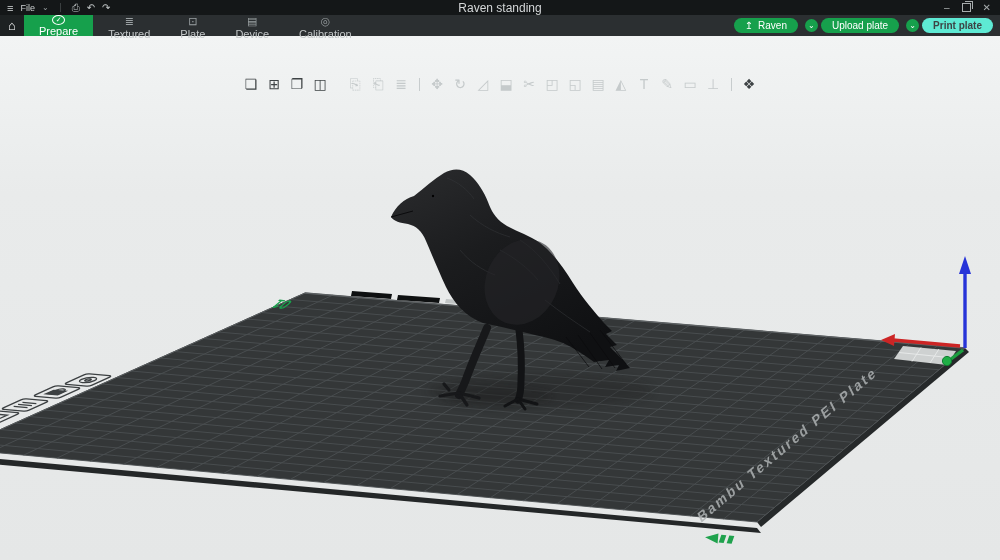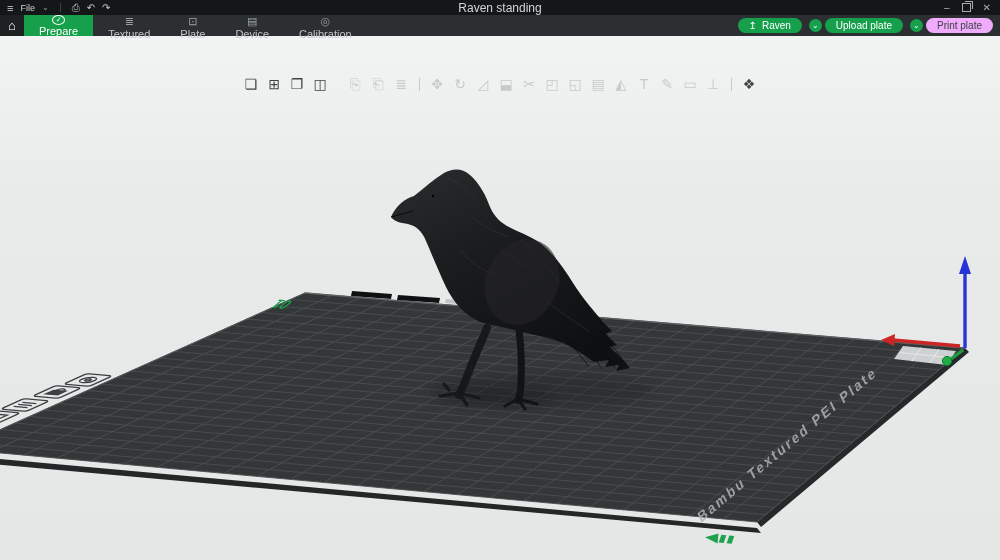--- a/index.html
+++ b/index.html
@@ -23,21 +23,21 @@
   .tab.active{background:#16a04c;color:#fff;}
   .circle-ico{width:11px;height:11px;border:1px solid currentColor;border-radius:50%;
     display:inline-flex;align-items:center;justify-content:center;font-size:7px;color:#fff;}
   .actionbar{margin-left:auto;display:flex;align-items:center;gap:7px;padding-right:7px;}
   .pill{height:15px;border-radius:8px;background:#16a04c;color:#fff;font-size:10px;
     display:flex;align-items:center;padding:0 11px;gap:5px;white-space:nowrap;}
   .pill .up-ico{font-size:10px;}
   .split{display:flex;align-items:center;gap:3px;}
   .chev-circle{width:13px;height:13px;border-radius:50%;background:#16a04c;color:#fff;
     font-size:8px;display:flex;align-items:center;justify-content:center;}
-  .pill.disabled{background:#f0abfc;color:#3d4345;}
+  .pill.disabled{background:#5eead4;color:#3d4345;font-weight:bold;}
   .viewport{position:absolute;left:0;top:36px;width:1000px;height:524px;
     background:linear-gradient(#f2f4f4 0%,#e9ebeb 30%,#e5e7e7 100%);}
   .toolbar{position:absolute;left:0;top:38px;width:1000px;height:20px;display:flex;
     align-items:center;justify-content:center;z-index:28;}
   .ticon{width:23px;text-align:center;font-size:14px;line-height:20px;color:#3e4345;}
   .ticon.off{color:#c5cacb;}
   .ticon.gap{margin-left:12px;}
   .tsep{width:1px;height:13px;background:#c7cccd;margin:0 6px;}
   svg text{font-family:"Liberation Sans",sans-serif;}
   .scene{position:absolute;left:0;top:0;}

